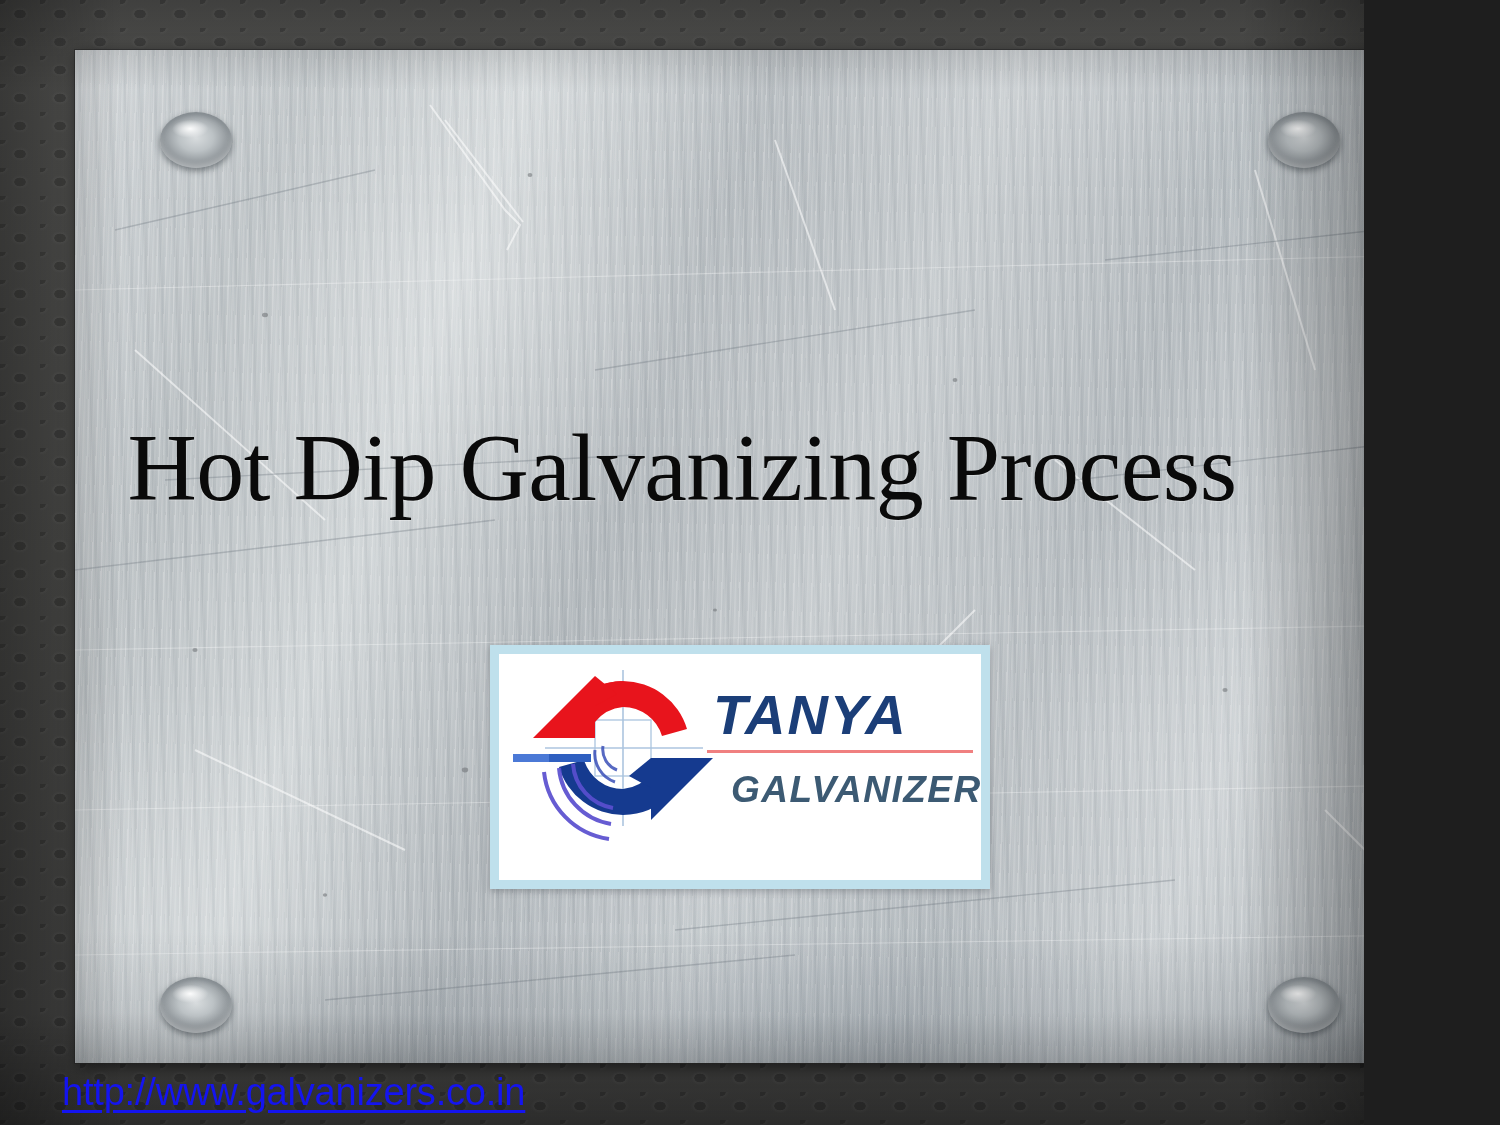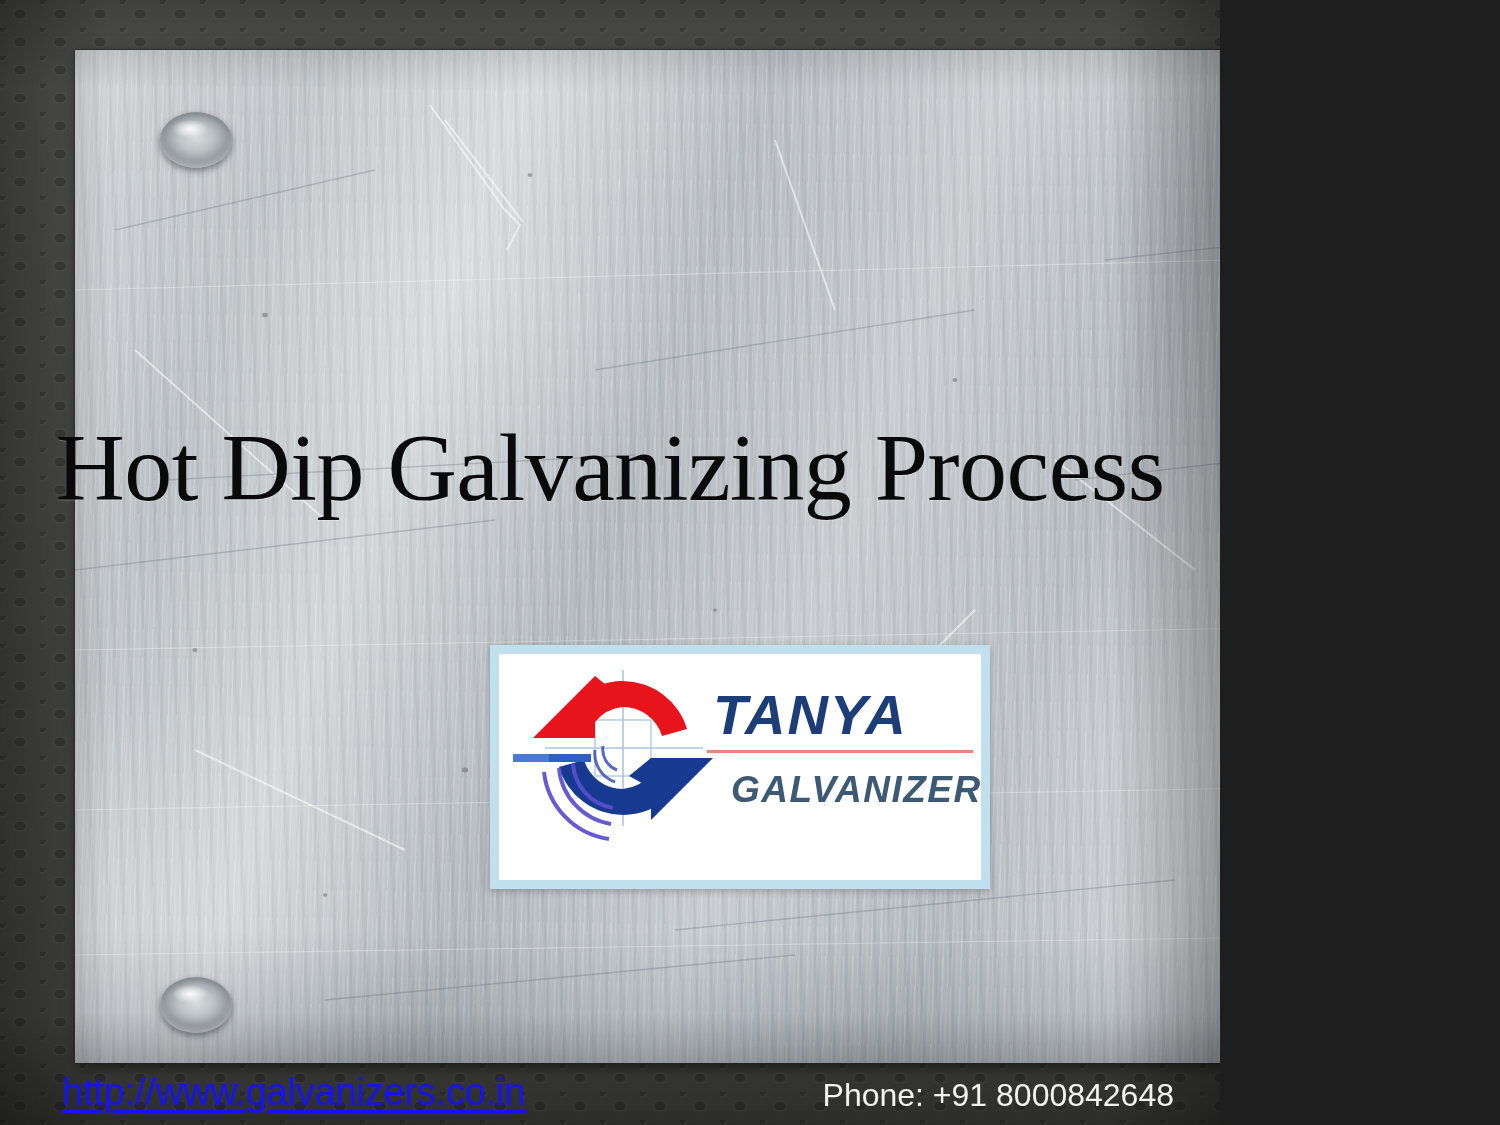--- a/index.html
+++ b/index.html
@@ -3,21 +3,21 @@
 <meta charset="utf-8">
 <title>Hot Dip Galvanizing Process</title>
 <style>
   html, body {
     margin: 0;
     padding: 0;
     background: #1e1e1e;
   }
   #slide {
     position: relative;
-    width: 1220px;
+    width: 1364px;
     height: 1125px;
     overflow: hidden;
     font-family: "Liberation Sans", sans-serif;
     background-color: #4a4a48;
   }
 
   
   .bg-base {
     position: absolute;
     inset: 0;
@@ -324,15 +324,14 @@
 
         <text x="232" y="148" font-family="Liberation Sans, sans-serif" font-size="37" font-style="italic" font-weight="bold" letter-spacing="1.5" fill="#3c5a73">GALVANIZERS</text>
       </svg>
     </div>
   </div>
 
   <div class="bg-vignette"></div>
 
   <a class="footer-url" href="#">http://www.galvanizers.co.in</a>
 
-  <div class="footer-phone">Phone: +91 8000842648</div>
 
 </div>
 
 </body></html>

